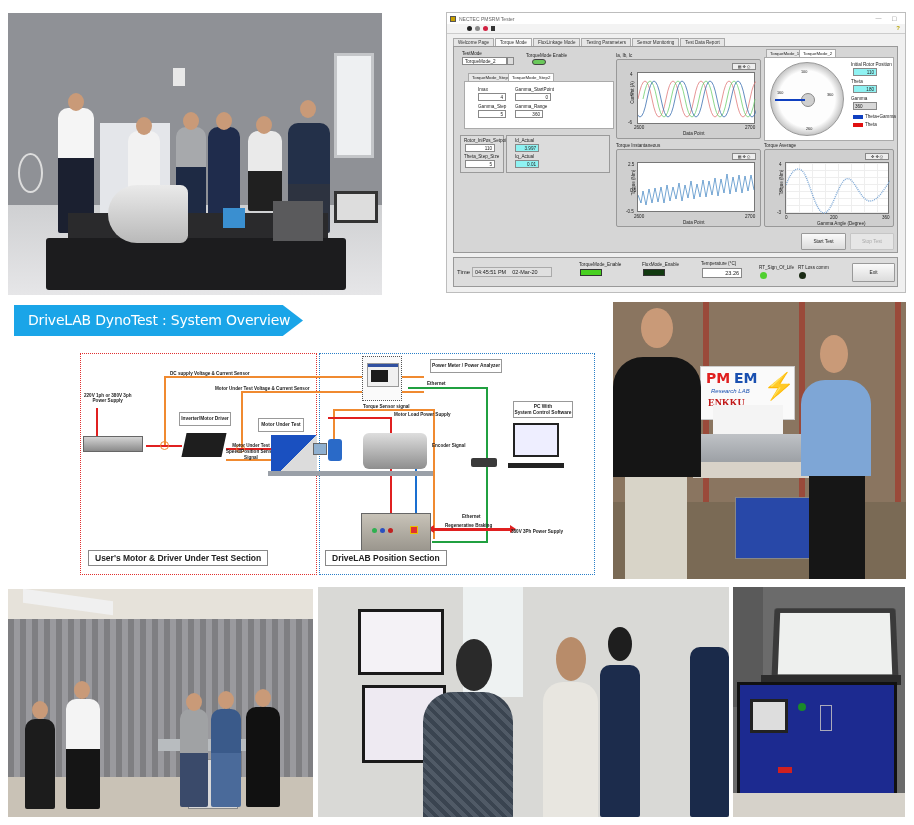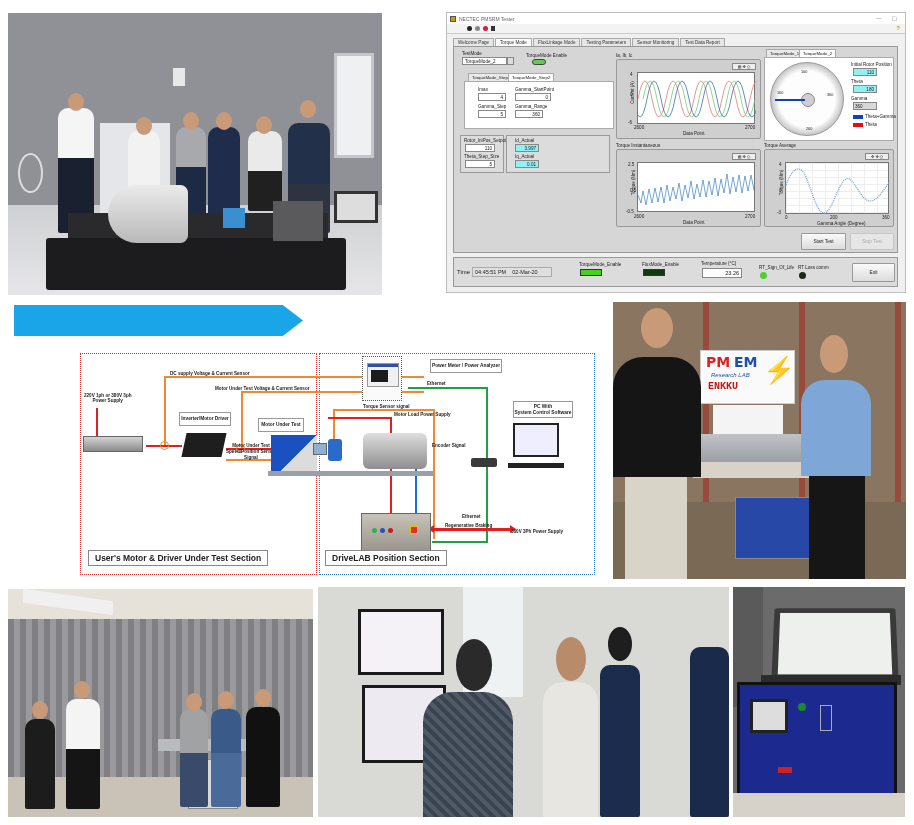--- a/index.html
+++ b/index.html
@@ -255,20 +255,21 @@
     <span class="lbl" style="left:305px;top:7px;">RT_Sign_Of_Life</span>
     <div class="led" style="left:306px;top:14px;background:#50d030;"></div>
     <span class="lbl" style="left:344px;top:7px;">RT Loss comm</span>
     <div class="led" style="left:345px;top:14px;background:#1a2a14;"></div>
     <div class="btn" style="left:398px;top:5px;width:43px;height:19px;line-height:18px;">Exit</div>
   </div>
 </div>
 
 <div id="banner" class="abs">
   <div class="shape"></div>
+  <span class="text">DriveLAB DynoTest : System Overview</span>
 </div>
 
 <div id="diag" class="abs">
   <div class="sect" style="left:2px;top:2px;width:237px;height:222px;border-color:#e03030;"></div>
   <div class="sect" style="left:241px;top:2px;width:276px;height:222px;border-color:#2a7fc8;"></div>
 
   <div class="wire" style="left:86px;top:25px;width:260px;height:2px;background:#f08a30;"></div>
   <div class="wire" style="left:86px;top:25px;width:2px;height:70px;background:#f08a30;"></div>
   <div class="wire" style="left:163px;top:40px;width:183px;height:2px;background:#f08a30;"></div>
   <div class="wire" style="left:163px;top:40px;width:2px;height:57px;background:#f08a30;"></div>
@@ -333,25 +334,25 @@
     <div class="abs" style="left:26px;top:14px;width:5px;height:5px;background:#c02020;border-radius:50%;"></div>
     <div class="abs" style="left:48px;top:12px;width:8px;height:8px;background:#e03030;border:1px solid #e8c000;"></div>
   </div>
 
   <div class="sectlabel" style="left:10px;top:199px;">User's Motor &amp; Driver Under Test Section</div>
   <div class="sectlabel" style="left:247px;top:199px;">DriveLAB Position Section</div>
 </div>
 
 <div id="p2" class="photo">
   <div class="abs" style="left:0;top:0;right:0;height:200px;background:repeating-linear-gradient(90deg,#8a7560 0 90px,#9a4a3a 90px 96px);"></div>
-  <div class="abs" style="left:87px;top:48px;width:95px;height:54px;background:#fafafa;border:1px solid #ccc;">
+  <div class="abs" style="left:87px;top:64px;width:95px;height:54px;background:#fafafa;border:1px solid #ccc;">
     <span class="abs" style="left:5px;top:3px;font-size:14px;font-weight:bold;color:#e02020;font-family:'DejaVu Sans',sans-serif;">PM</span>
     <span class="abs" style="left:33px;top:3px;font-size:14px;font-weight:bold;color:#1a50b0;font-family:'DejaVu Sans',sans-serif;">EM</span>
     <span class="abs" style="left:10px;top:21px;font-size:6px;font-style:italic;color:#1a50b0;">Research LAB</span>
-    <span class="abs" style="left:7px;top:30px;font-size:10px;font-weight:bold;color:#c01818;font-family:Liberation Mono, monospace;">ENKKU</span>
+    <span class="abs" style="left:7px;top:30px;font-size:10px;font-weight:bold;color:#c01818;font-family:Liberation Serif, serif;">ENKKU</span>
     <span class="abs" style="left:62px;top:6px;font-size:26px;color:#f0b020;line-height:26px;">⚡</span>
   </div>
   <div class="abs" style="left:100px;top:103px;width:70px;height:40px;background:#f4f4f4;"></div>
   <div class="abs" style="left:85px;top:132px;width:110px;height:30px;background:linear-gradient(#bfc2c6,#9a9ea3);"></div>
   <div class="abs" style="left:80px;top:160px;width:120px;height:16px;background:#d8d2c8;"></div>
   <div class="abs" style="left:122px;top:195px;width:80px;height:62px;background:#2848a8;border:1px solid #888;"></div>
   <div class="person" style="left:0;top:55px;width:88px;height:120px;background:#151515;border-radius:30px 30px 0 0;"></div>
   <div class="abs" style="left:12px;top:175px;width:62px;height:102px;background:#d8d4c8;"></div>
   <div class="head" style="left:28px;top:6px;width:32px;height:40px;"></div>
   <div class="person" style="left:188px;top:78px;width:70px;height:96px;background:#7ea6d6;border-radius:24px 24px 0 0;"></div>

